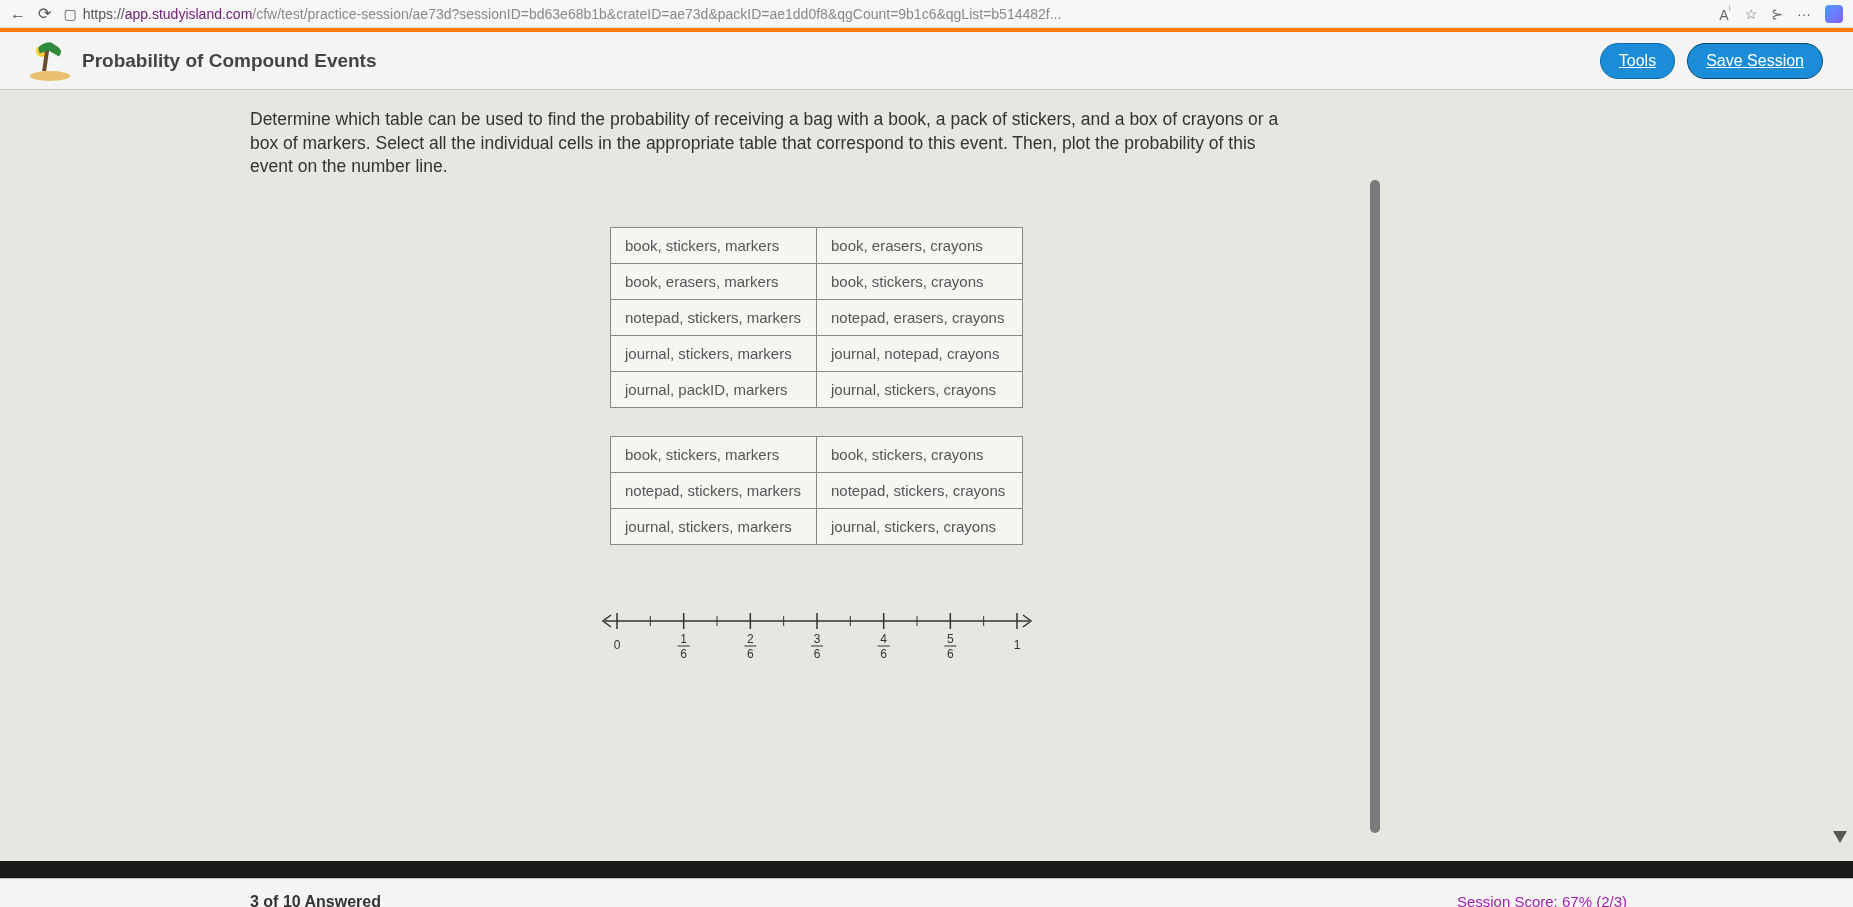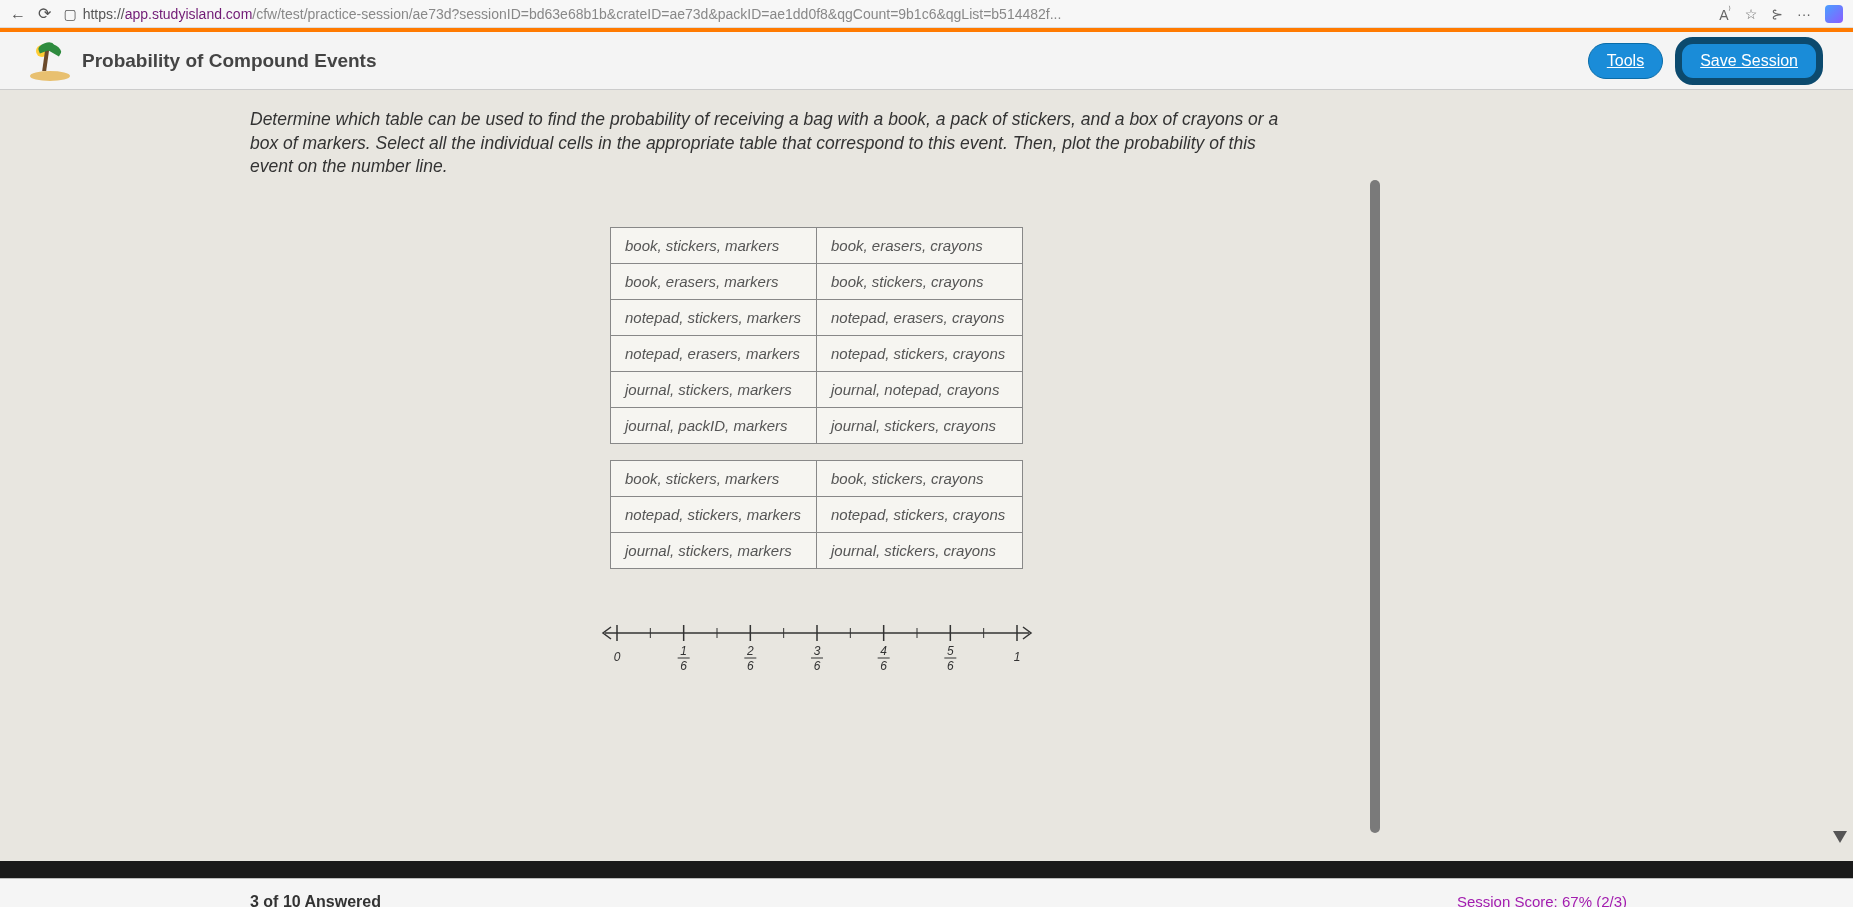--- a/index.html
+++ b/index.html
@@ -48,42 +48,41 @@
   .btn {
     border-radius: 18px;
     padding: 8px 18px;
     color: #fff;
     font-size: 16px;
     border: none;
     cursor: pointer;
     text-decoration: underline;
   }
   .btn-tools { background: #1a8cd8; border: 1px solid #0a6ca8; }
-  .btn-save { background: #1a8cd8; border: 7px solid #0c4a6e; }
+  .btn-save { background: #1a8cd8; border: 1px solid #0c4a6e; }
   
   .content-area {
     position: relative;
     height: calc(907px - 28px - 4px - 58px - 46px);
     background: #e8e6e0;
     overflow: hidden;
   }
   .content-inner {
     position: absolute;
     left: 230px; right: 460px; top: 0; bottom: 0;
     padding: 18px 10px 10px 20px;
-    font-style: italic;
   }
   .question-text {
     font-size: 17.5px;
     color: #333;
     line-height: 1.35;
     max-width: 1040px;
   }
   
-  .tables-wrap { display: flex; flex-direction: column; align-items: center; margin-top: 48px; gap: 16px; }
+  .tables-wrap { display: flex; flex-direction: column; align-items: center; margin-top: 48px; gap: 28px; }
   .prob-table { border-collapse: collapse; background: #f6f5f1; }
   .prob-table td {
     border: 1px solid #888;
     padding: 9px 14px;
     font-size: 15px;
     color: #555;
     min-width: 206px;
     cursor: pointer;
   }
   
@@ -182,24 +181,20 @@
               <td>book, stickers, markers</td>
               <td>book, erasers, crayons</td>
             </tr>
             <tr>
               <td>book, erasers, markers</td>
               <td>book, stickers, crayons</td>
             </tr>
             <tr>
               <td>notepad, stickers, markers</td>
               <td>notepad, erasers, crayons</td>
-            </tr>
-            <tr>
-              <td>notepad, erasers, markers</td>
-              <td>notepad, stickers, crayons</td>
             </tr>
             <tr>
               <td>journal, stickers, markers</td>
               <td>journal, notepad, crayons</td>
             </tr>
             <tr>
               <td>journal, packID, markers</td>
               <td>journal, stickers, crayons</td>
             </tr>
           </tbody>

